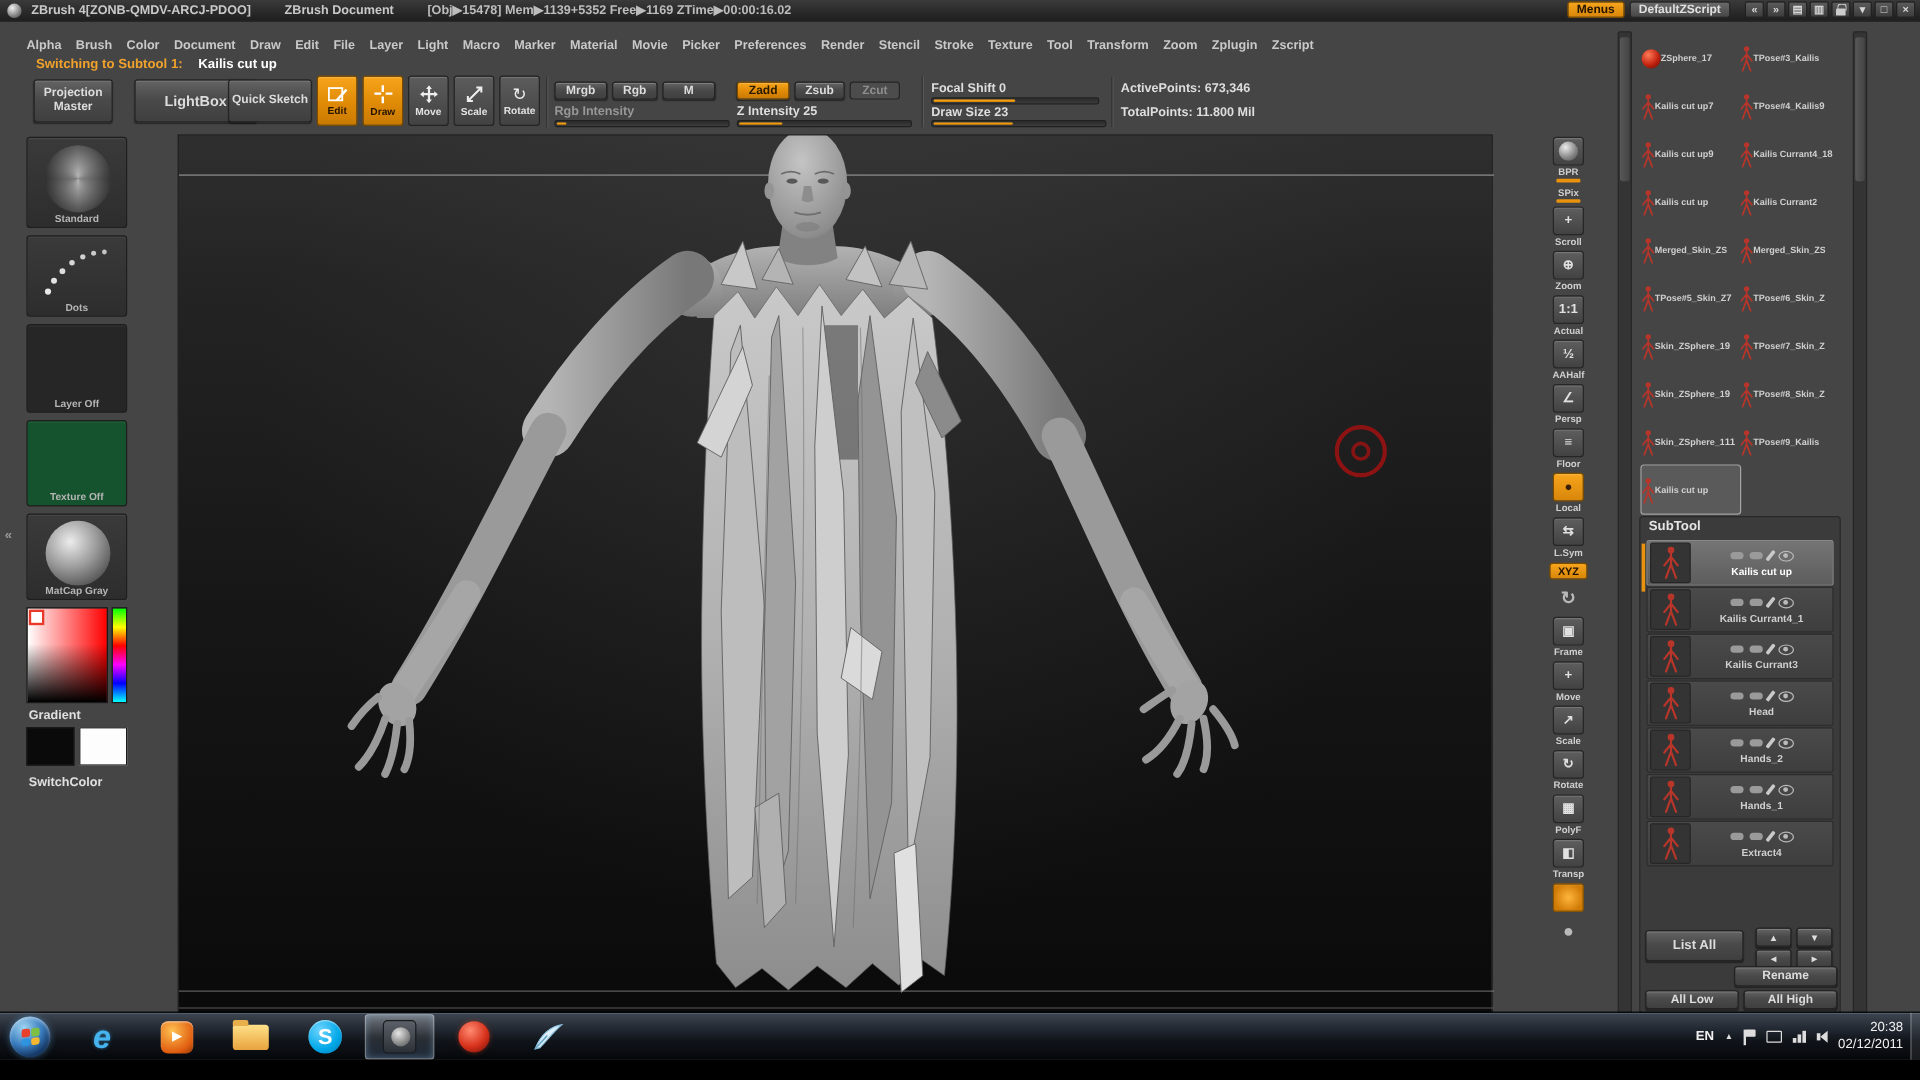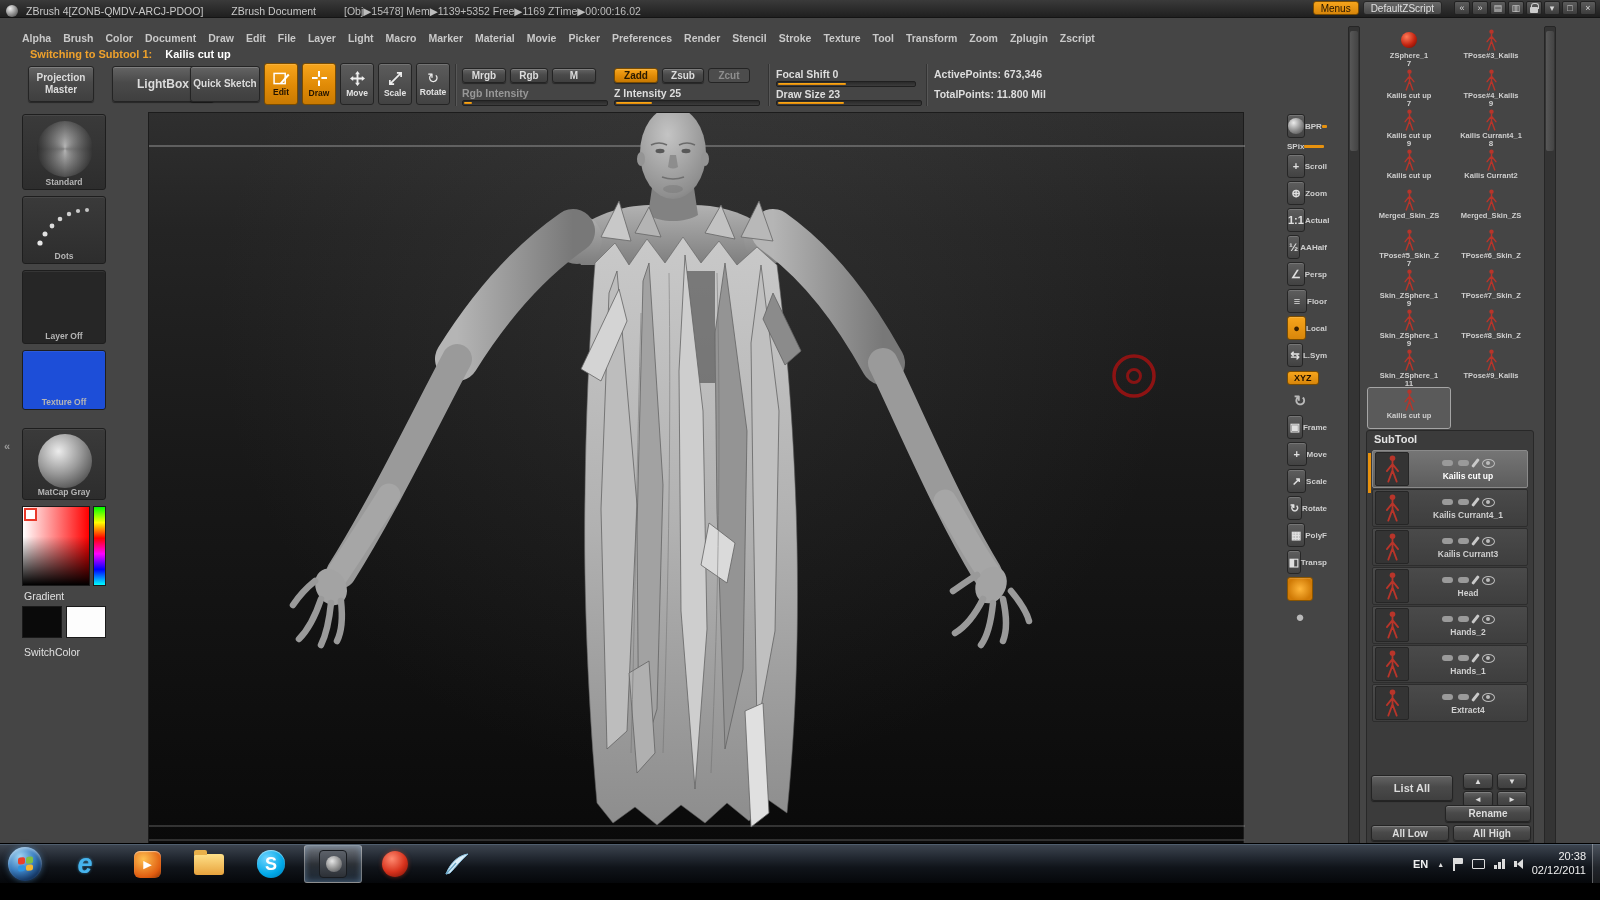--- a/index.html
+++ b/index.html
@@ -2,21 +2,21 @@
 <html><head>
 <meta charset="utf-8">
 <style>
   *{box-sizing:border-box;margin:0;padding:0}
   html,body{background:#000}
   body{font-family:"Liberation Sans",sans-serif;-webkit-font-smoothing:antialiased}
   .screen{position:relative;width:1600px;height:900px;background:#454545;overflow:hidden}
 
   
   .titlebar{position:absolute;left:0;top:0;width:1600px;height:18px;background:linear-gradient(#3a3a3a,#1f1f1f);
-    display:flex;align-items:flex-end;color:#c9c9c9;font-size:10.5px;font-weight:400;border-bottom:1px solid #141414;z-index:30}
+    display:flex;align-items:center;color:#c9c9c9;font-size:10.5px;font-weight:700;border-bottom:1px solid #141414;z-index:30}
   .tb-logo{width:12px;height:12px;border-radius:50%;margin:0 8px 0 6px;
     background:radial-gradient(circle at 35% 30%,#f0f0f0,#8a8a8a 55%,#3a3a3a)}
   .tb-title{margin-right:28px;white-space:nowrap}
   .tb-doc{margin-right:28px;white-space:nowrap}
   .tb-stats{white-space:nowrap;color:#bdbdbd}
   .tb-right{position:absolute;right:4px;top:1px;display:flex;align-items:center;gap:4px}
   .menus-btn{background:linear-gradient(#f7a51c,#d8860a);color:#241400;border:1px solid #7a4c00;border-radius:3px;
     padding:0 7px;font-size:10px;height:14px;line-height:13px}
   .zscript-btn{background:linear-gradient(#6a6a6a,#474747);color:#e0e0e0;border:1px solid #262626;border-radius:3px;
     padding:0 7px;font-size:10px;height:14px;line-height:13px}
@@ -69,54 +69,54 @@
     background:radial-gradient(circle at 50% 45%,rgba(255,255,255,.28),rgba(0,0,0,.55) 72%),
       conic-gradient(#9c9c9c,#5f5f5f 90deg,#b5b5b5 180deg,#585858 270deg,#9c9c9c)}
   .matcap-sphere{position:absolute;left:14px;top:6px;width:56px;height:56px;border-radius:50%;
     background:radial-gradient(circle at 38% 32%,#ececec,#9a9a9a 45%,#4f4f4f 82%,#303030)}
   .grad-wrap{position:absolute;left:22px;top:506px;width:84px;height:80px;cursor:pointer}
   .grad-box{position:absolute;left:0;top:0;width:68px;height:80px;border:1px solid #1a1a1a;
     background:linear-gradient(to top,#000,rgba(0,0,0,0) 62%),linear-gradient(to right,#fff,#f00)}
   .grad-swatch{position:absolute;left:2px;top:2px;width:13px;height:13px;background:#fff;border:2px solid #e8392a}
   .hue-strip{position:absolute;right:0;top:0;width:13px;height:80px;border:1px solid #1a1a1a;
     background:linear-gradient(180deg,#0f0,#ff0 20%,#f00 40%,#f0f 60%,#00f 80%,#0ff 100%)}
-  .shelf-word{position:absolute;left:24px;font-size:10.5px;font-weight:400;color:#e0e0e0}
+  .shelf-word{position:absolute;left:24px;font-size:10.5px;font-weight:700;color:#e0e0e0}
   .swatch{position:absolute;width:40px;height:32px;border:1px solid #1a1a1a;cursor:pointer}
   .edge-arrow{position:absolute;left:4px;top:440px;color:#9a9a9a;font-size:11px;font-weight:700;cursor:pointer}
 
   
   .canvas{position:absolute;left:148px;top:112px;width:1096px;height:733px;border:1px solid #1c1c1c;cursor:crosshair;
     background:radial-gradient(ellipse at 50% 28%,rgba(96,96,96,.20),rgba(0,0,0,0) 62%),
       linear-gradient(180deg,#2f2f2f 0%,#242424 16%,#171717 52%,#0a0a0a 100%)}
   .canvas svg{position:absolute;left:0;top:0}
 
   
   .rstrip{position:absolute;left:1286px;top:114px;width:42px;display:flex;flex-direction:column;align-items:center;z-index:10}
-  .rs-item{width:40px;display:flex;flex-direction:row;align-items:center;margin-bottom:3px;cursor:pointer}
+  .rs-item{width:40px;display:flex;flex-direction:column;align-items:center;margin-bottom:3px;cursor:pointer}
   .rs-ico{width:26px;height:24px;border:1px solid #262626;border-radius:3px;background:linear-gradient(#5e5e5e,#424242);
     display:flex;align-items:center;justify-content:center;color:#e0e0e0;font-size:11px;font-weight:700;
     box-shadow:inset 0 1px 0 rgba(255,255,255,.15)}
   .rs-glyph{line-height:1}
   .rs-label{font-size:8px;color:#cfcfcf;margin-top:1px;font-weight:700;white-space:nowrap}
   .rs-underline{display:none;width:20px;height:3px;background:#e8920e;border-radius:1px;margin-top:1px}
   .has-underline .rs-underline{display:block}
   .style-sphere .rs-glyph{width:16px;height:16px;border-radius:50%;background:radial-gradient(circle at 35% 30%,#ebebeb,#8a8a8a 55%,#464646)}
   .style-orange .rs-ico{background:linear-gradient(#f7a51c,#d8860a);color:#3a2000;border-color:#7a4c00}
   .style-pill .rs-label{background:linear-gradient(#f7a51c,#d8860a);color:#201000;font-size:9px;padding:1px 6px;border-radius:3px;border:1px solid #7a4c00}
   .style-bare .rs-ico{background:none;border:none;box-shadow:none;color:#b9b9b9;font-size:15px}
   .style-blob .rs-ico{background:radial-gradient(circle,#ffb63a,#d07a06 75%);border-color:#8a5500}
 
   
   .track{position:absolute;top:26px;height:819px;width:12px;background:#343434;border:1px solid #262626;border-radius:2px}
   .track .handle{position:absolute;left:1px;right:1px;top:4px;height:120px;background:linear-gradient(90deg,#575757,#444);border-radius:2px}
 
   
   .tpanel{position:absolute;left:1366px;top:26px;width:168px;height:398px;display:grid;
     grid-template-columns:1fr 1fr;grid-auto-rows:40px;padding:2px;z-index:10}
-  .tp-item{position:relative;display:flex;flex-direction:column;align-items:center;padding-top:1px;cursor:pointer;border-radius:2px}
+  .tp-item{position:relative;display:flex;flex-direction:row;align-items:center;padding-top:1px;cursor:pointer;border-radius:2px}
   .tp-ico{height:22px;display:flex;align-items:center;justify-content:center}
   .tp-ball{width:16px;height:16px;border-radius:50%;display:none;
     background:radial-gradient(circle at 35% 30%,#ff7a58,#c22310 55%,#5e0a02)}
   .icon-ball .tp-ball{display:block}
   .tp-label{font-size:7.5px;font-weight:700;color:#cfcfcf;white-space:nowrap;max-width:82px;overflow:hidden}
   .tp-sub{font-size:8px;color:#cfcfcf;font-weight:700;line-height:1}
   .tp-item.selected{background:#5a5a5a;outline:1px solid #a5a5a5}
 
   
   .stpanel{position:absolute;left:1366px;top:430px;width:168px;height:415px;background:#3b3b3b;
@@ -355,21 +355,21 @@
         <circle cx="28" cy="18" r="2.3" fill="#d6d6d6"></circle>
       <circle cx="37" cy="13" r="2.2" fill="#d0d0d0"></circle>
         <circle cx="46" cy="10" r="2.1" fill="#cacaca"></circle>
       <circle cx="55" cy="9" r="2.0" fill="#c4c4c4"></circle>
     </svg>
     <span class="thumb-label">Dots</span>
   </div>
   <div class="thumb" style="top:270px;height:74px;background:#262626">
     <span class="thumb-label">Layer Off</span>
   </div>
-  <div class="thumb" style="top:350px;height:60px;background:#1d4ed8">
+  <div class="thumb" style="top:350px;height:72px;background:#14532d">
     <span class="thumb-label">Texture Off</span>
   </div>
   <div class="thumb" style="top:428px;height:72px">
     <span class="matcap-sphere" style="width:54px;height:54px;left:15px;top:5px"></span>
     <span class="thumb-label">MatCap Gray</span>
   </div>
   <div class="grad-wrap">
     <div class="grad-box"></div>
     <div class="grad-swatch"></div>
     <div class="hue-strip"></div>

